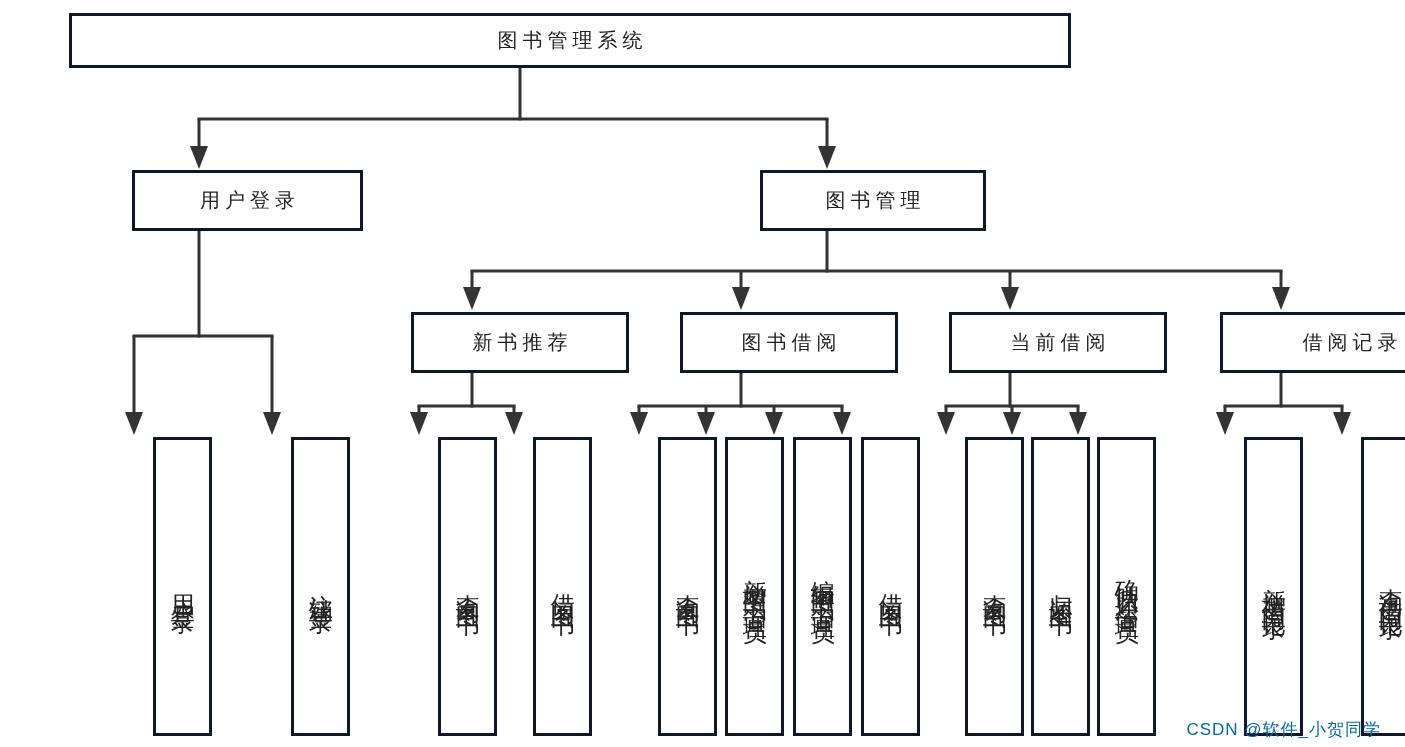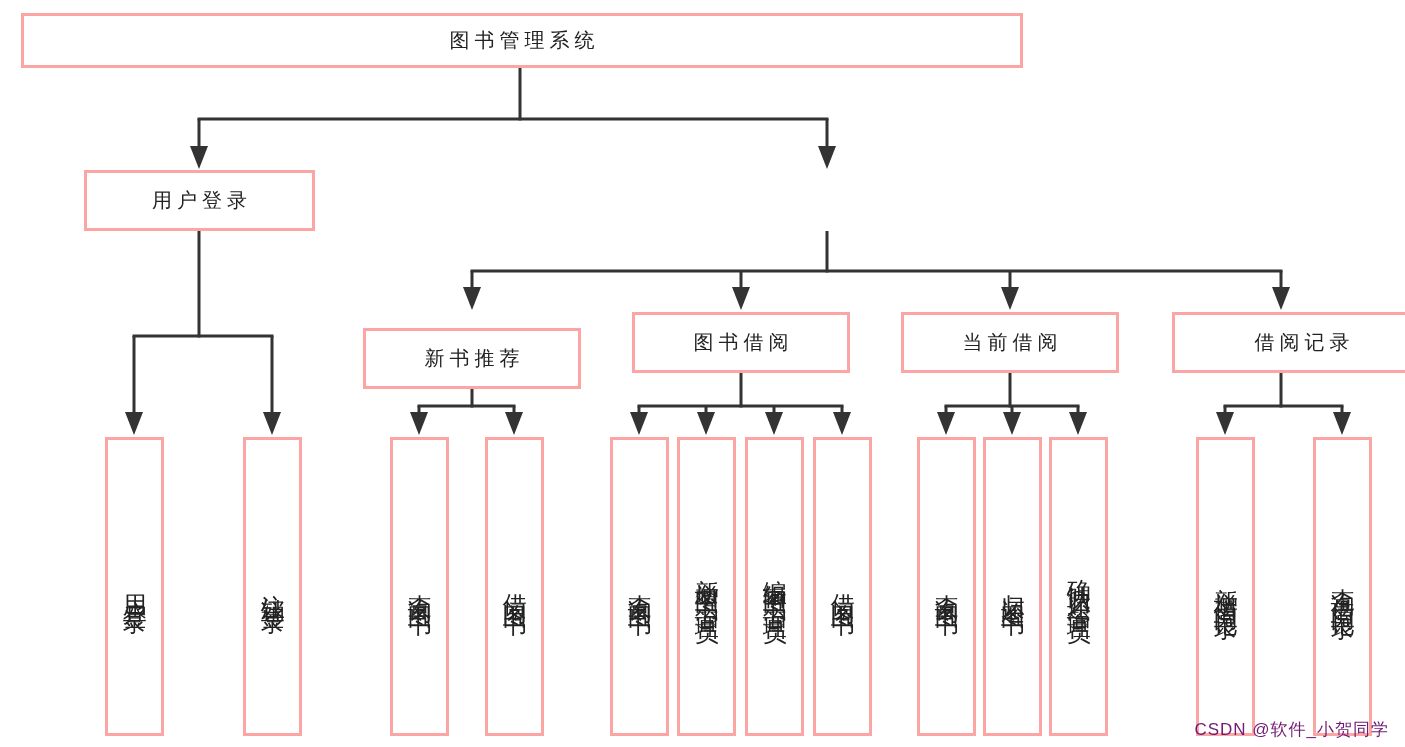--- a/index.html
+++ b/index.html
@@ -10,45 +10,46 @@
     font-family:"Liberation Sans", sans-serif;
     overflow:hidden;
   }
   .connectors {
     position:absolute; left:0; top:0; width:1405px; height:747px;
     z-index:0;
   }
   .box {
     position:absolute;
     box-sizing:border-box;
-    border:3px solid #fca5a5;
+    border:3px solid #0f172a;
     background:#ffffff;
     display:flex; align-items:center; justify-content:center;
     color:#222222;
     z-index:1;
+    margin-left:48px;
   }
   .h {
     font-size:20px;
     letter-spacing:5px;
     text-indent:5px;
     white-space:nowrap;
   }
   .v span {
     writing-mode:vertical-rl;
     text-orientation:mixed;
     font-size:24px;
     letter-spacing:6px;
     line-height:1.1;
     color:#222222;
   }
   .watermark {
     position:absolute;
-    right:16px; bottom:6px;
+    right:24px; bottom:6px;
     font-size:17px;
-    color:#701a75;
+    color:#0369a1;
     letter-spacing:1px;
     z-index:5;
     white-space:nowrap;
   }
 </style>
 </head>
 <body>
 
 <div class="canvas">
 
@@ -124,22 +125,23 @@
       <line x1="1225" y1="406" x2="1225" y2="414"></line>
       <polygon stroke="none" points="1216,412 1234,412 1225,435"></polygon>
       <line x1="1342" y1="406" x2="1342" y2="414"></line>
       <polygon stroke="none" points="1333,412 1351,412 1342,435"></polygon>
     </g>
   </svg>
 
   <div class="box h" style="left:21px; top:13px; width:1002px; height:55px;">图书管理系统</div>
 
   <div class="box h" style="left:84px; top:170px; width:231px; height:61px;">用户登录</div>
+  <div class="box h" style="left:712px; top:170px; width:226px; height:61px;">图书管理</div>
 
-  <div class="box h" style="left:363px; top:328px; width:218px; height:61px;">新书推荐</div>
+  <div class="box h" style="left:363px; top:312px; width:218px; height:61px;">新书推荐</div>
   <div class="box h" style="left:901px; top:312px; width:218px; height:61px;">当前借阅</div>
   <div class="box h" style="left:632px; top:312px; width:218px; height:61px;">图书借阅</div>
   <div class="box h" style="left:1172px; top:312px; width:260px; height:61px;">借阅记录</div>
 
   <div class="box v" style="left:105px; top:437px; width:59px; height:299px;">
     <span>用户登录</span>
   </div>
   <div class="box v" style="left:243px; top:437px; width:59px; height:299px;">
     <span>注销登录</span>
   </div>

